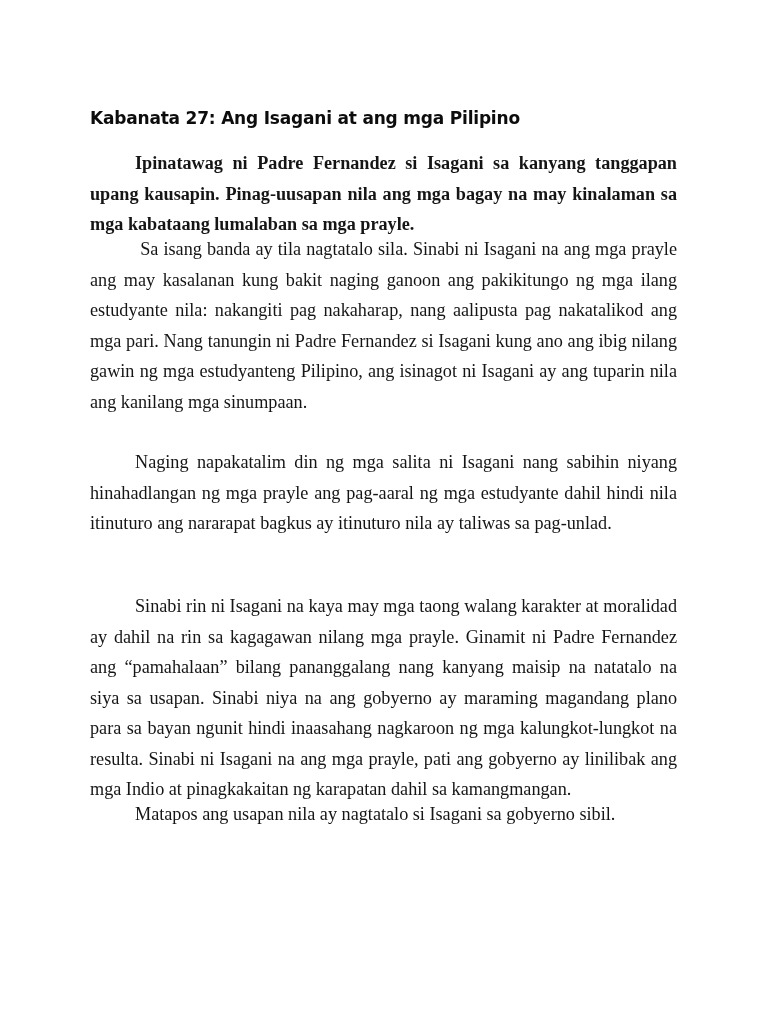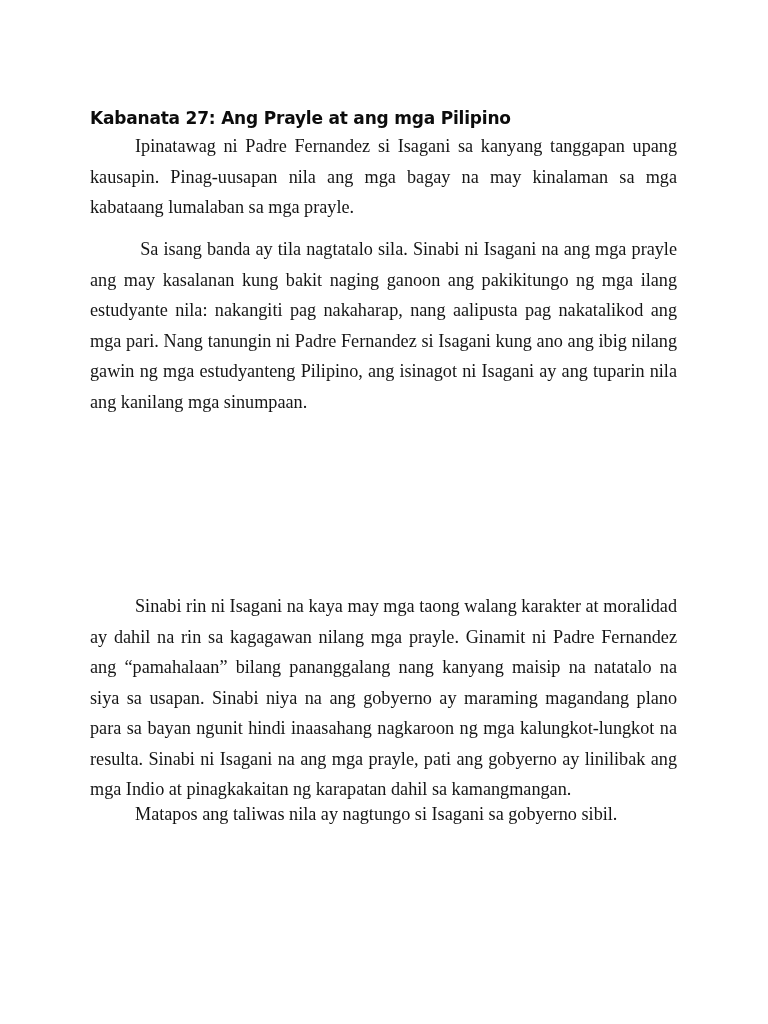--- a/index.html
+++ b/index.html
@@ -41,33 +41,34 @@
       font-size: 18.2px;
       line-height: 30.5px;
       color: #151515;
       text-align: justify;
       margin: 0;
     }
     .body-text .indent {
       display: inline-block;
       width: 45px;
     }
-    #p1 { top: 131px; }
+    #p1 { top: 148px; font-weight: bold; }
     #p2 { top: 234px; }
     #p3 { top: 447px; }
     #p4 { top: 591px; }
     #p5 { top: 799px; }
   </style>
 </head>
 <body>
 
 <div class="page">
-  <h1 class="title">Kabanata 27: Ang Prayle at ang mga Pilipino</h1>
+  <h1 class="title">Kabanata 27: Ang Isagani at ang mga Pilipino</h1>
 
   <p class="body-text" id="p1"><span class="indent"></span><span>Ipinatawag ni Padre Fernandez si Isagani sa kanyang tanggapan upang kausapin. Pinag-uusapan nila ang mga bagay na may kinalaman sa mga kabataang lumalaban sa mga prayle.</span></p>
 
   <p class="body-text" id="p2"><span class="indent"></span><span> Sa isang banda ay tila nagtatalo sila. Sinabi ni Isagani na ang mga prayle ang may kasalanan kung bakit naging ganoon ang pakikitungo ng mga ilang estudyante nila: nakangiti pag nakaharap, nang aalipusta pag nakatalikod ang mga pari. Nang tanungin ni Padre Fernandez si Isagani kung ano ang ibig nilang gawin ng mga estudyanteng Pilipino, ang isinagot ni Isagani ay ang tuparin nila ang kanilang mga sinumpaan.</span></p>
 
+  <p class="body-text" id="p3"><span class="indent"></span><span>Naging napakatalim din ng mga salita ni Isagani nang sabihin niyang hinahadlangan ng mga prayle ang pag-aaral ng mga estudyante dahil hindi nila itinuturo ang nararapat bagkus ay itinuturo nila ay taliwas sa pag-unlad.</span></p>
 
   <p class="body-text" id="p4"><span class="indent"></span><span>Sinabi rin ni Isagani na kaya may mga taong walang karakter at moralidad ay dahil na rin sa kagagawan nilang mga prayle. Ginamit ni Padre Fernandez  ang “pamahalaan” bilang pananggalang nang kanyang maisip na natatalo na siya sa usapan. Sinabi niya na ang gobyerno ay maraming magandang plano para sa bayan ngunit hindi inaasahang nagkaroon ng mga kalungkot-lungkot na resulta. Sinabi ni Isagani na ang mga prayle, pati ang gobyerno ay linilibak ang mga Indio at pinagkakaitan ng karapatan dahil sa kamangmangan.</span></p>
 
-  <p class="body-text" id="p5"><span class="indent"></span><span>Matapos ang taliwas nila ay nagtungo si Isagani sa gobyerno sibil.</span></p>
+  <p class="body-text" id="p5"><span class="indent"></span><span>Matapos ang usapan nila ay nagtatalo si Isagani sa gobyerno sibil.</span></p>
 </div>
 
 </body></html>

